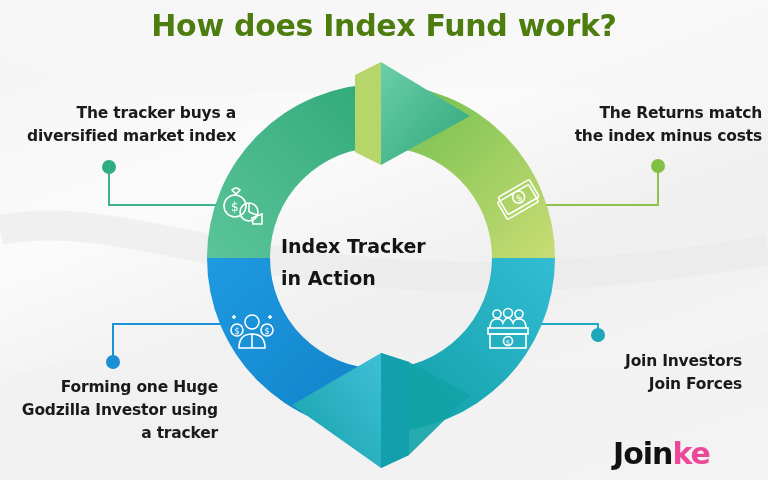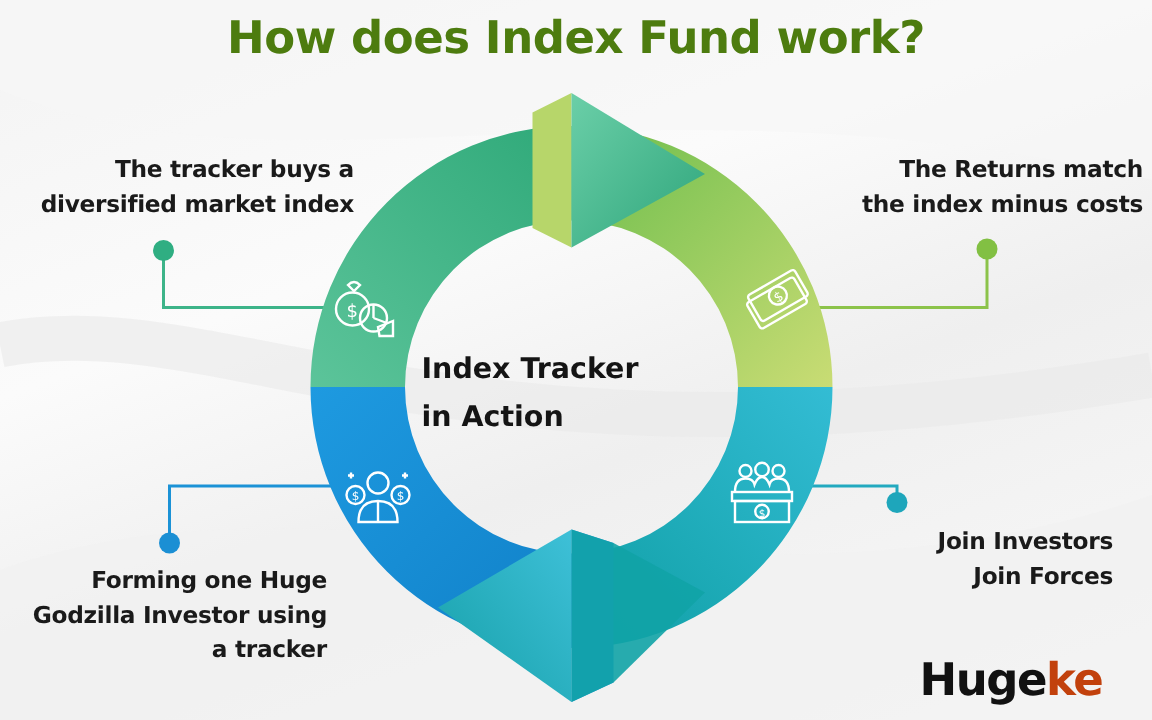--- a/index.html
+++ b/index.html
@@ -27,21 +27,21 @@
       position: absolute; left: 281px; top: 230px; width: 200px;
       text-align: left; font-size: 19px; line-height: 32px;
       font-weight: 700; color: #141414;
       font-family: "DejaVu Sans", sans-serif;
     }
     .logo {
       position: absolute; left: 613px; top: 436px;
       font-size: 30px; font-weight: 700; color: #111;
       font-family: "DejaVu Sans", sans-serif; letter-spacing: -1px;
     }
-    .logo .accent { color: #c2410c; margin-top: 22px; }
+    .logo .accent { color: #ec4899; margin-top: 22px; }
   </style>
 </head>
 <body>
 
 <svg class="bg-wave" viewBox="0 0 768 480">
   <path d="M0 60 C 200 140, 420 40, 768 120 L768 0 L0 0 Z" fill="#f6f6f6" opacity="0.7"></path>
   <path d="M0 380 C 220 300, 480 430, 768 330 L768 480 L0 480 Z" fill="#f1f1f1" opacity="0.8"></path>
   <path d="M0 230 C 150 200, 300 330, 768 250" stroke="#e9e9e9" stroke-width="30" fill="none" opacity="0.6"></path>
 </svg>
 
@@ -166,13 +166,13 @@
   <div>Join Investors</div>
   <div>Join Forces</div>
 </div>
 
 <div class="label" style="left:6px; top:376px; width:212px;">
   <div>Forming one Huge</div>
   <div>Godzilla Investor using</div>
   <div>a tracker</div>
 </div>
 
-<div class="logo"><span>Huge</span><span class="accent">ke</span></div>
+<div class="logo"><span>Join</span><span class="accent">ke</span></div>
 
 </body></html>

